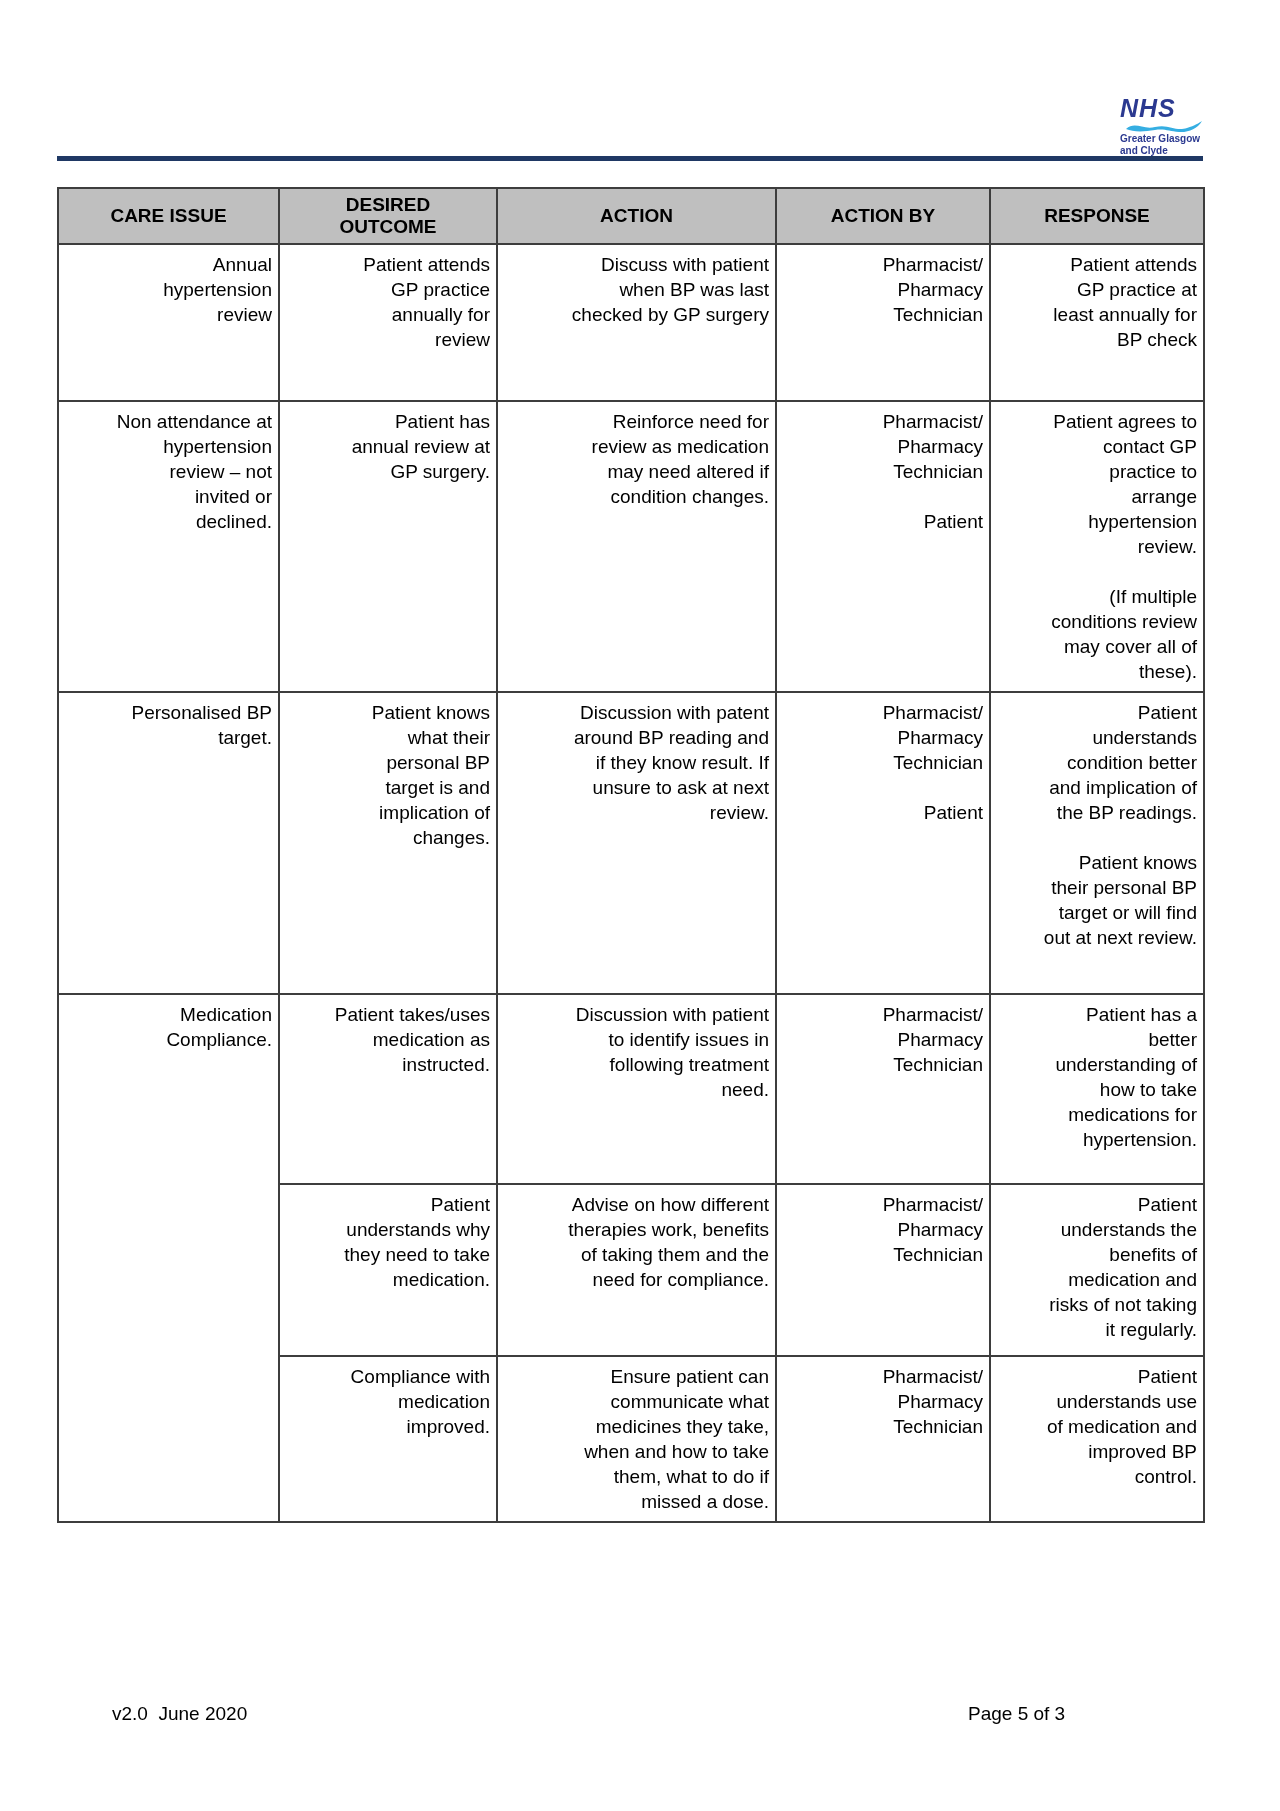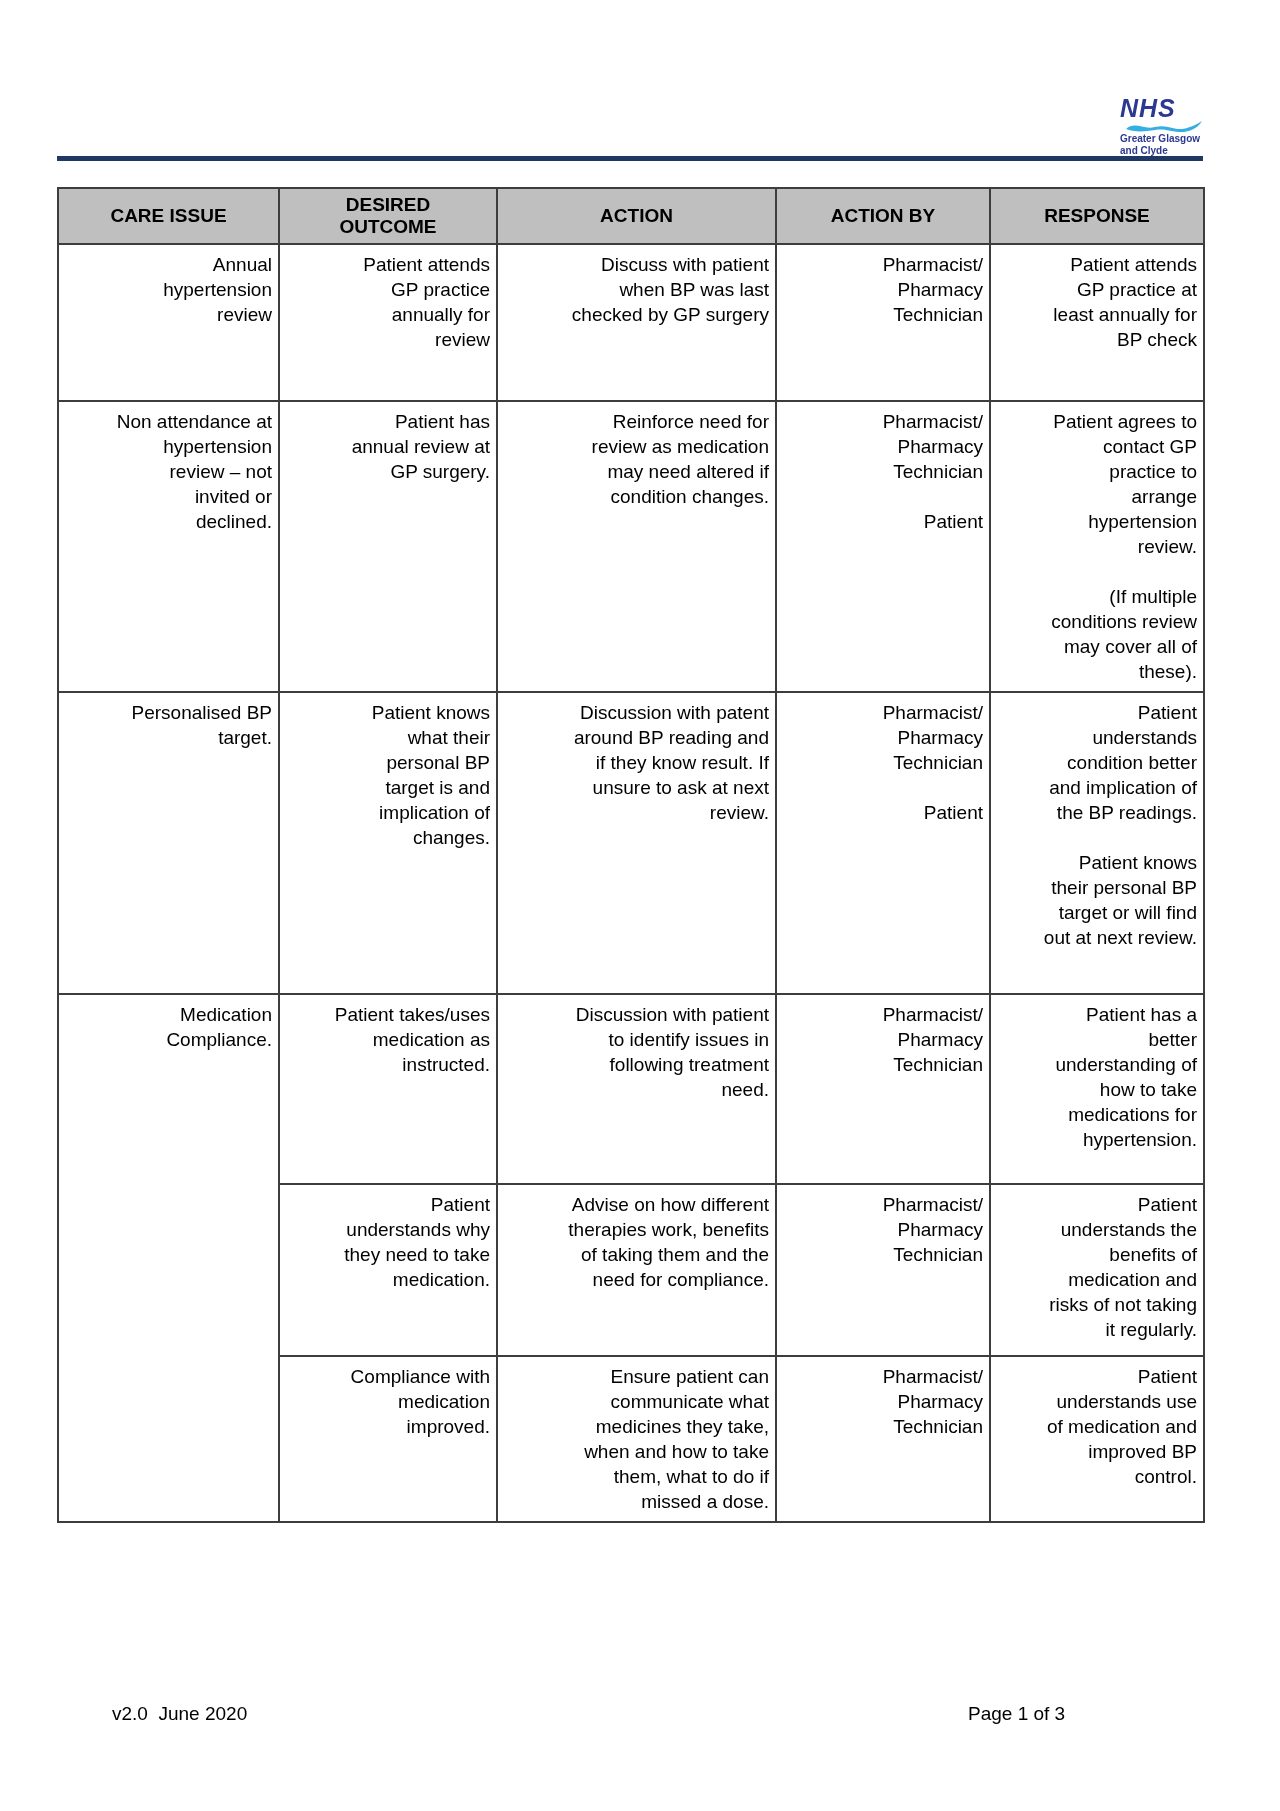--- a/index.html
+++ b/index.html
@@ -268,15 +268,15 @@
         <td>Patient
 understands use
 of medication and
 improved BP
 control.</td>
       </tr>
     </tbody>
   </table>
 
   <span class="footer-left">v2.0  June 2020</span>
-  <span class="footer-right">Page 1 of 3</span>
+  <span class="footer-right">Page 5 of 3</span>
 
 </div>
 
 </body></html>

